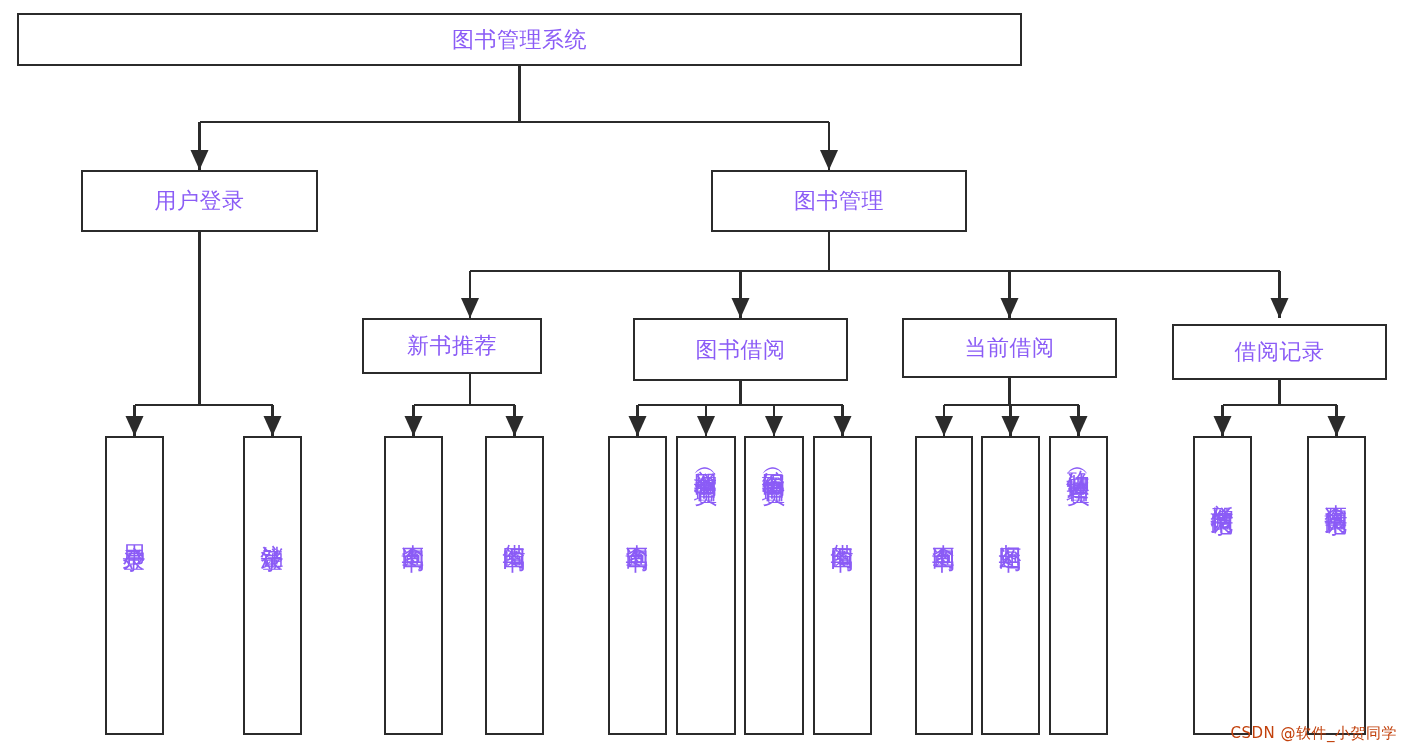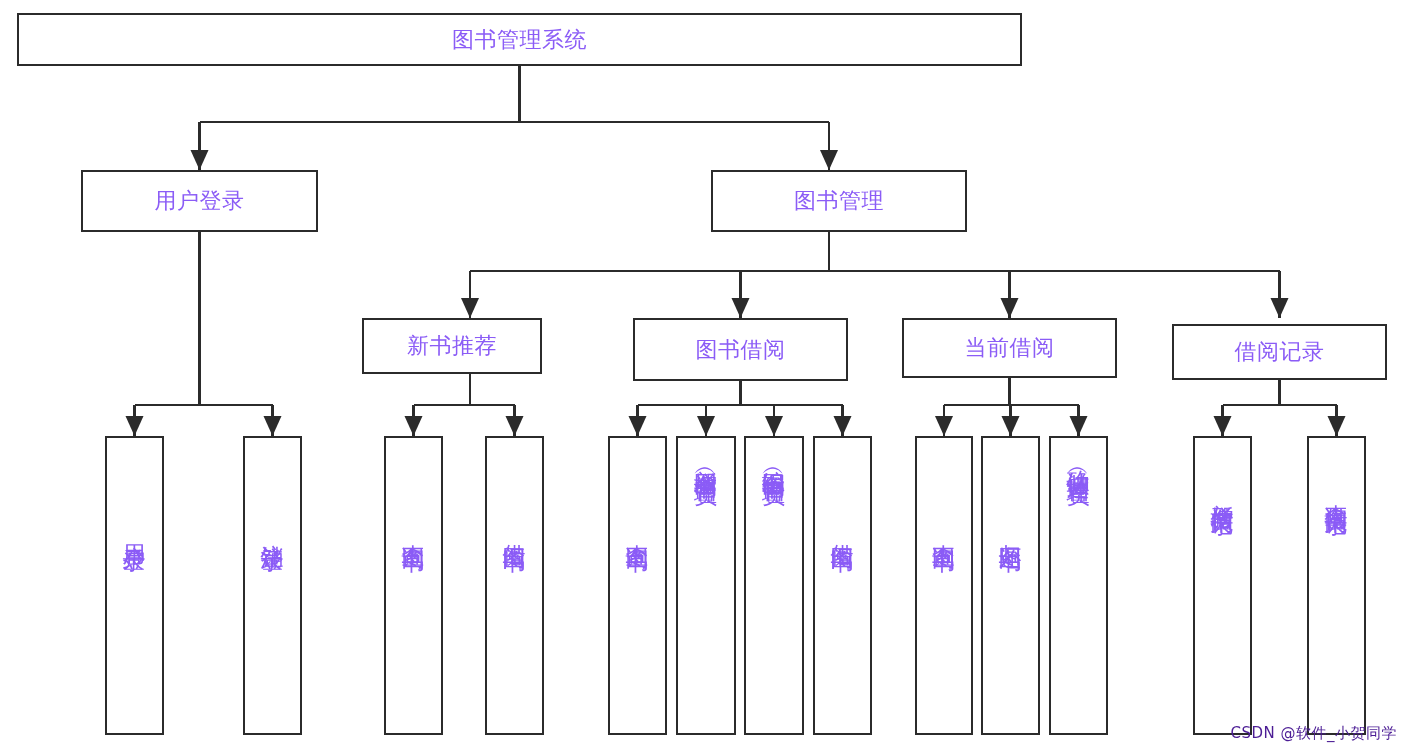--- a/index.html
+++ b/index.html
@@ -63,21 +63,21 @@
     padding-top: 0px;
   }
   .node.vertical.medium .node-label {
     padding-top: 34px;
   }
   #watermark {
     position: absolute;
     right: 8px;
     bottom: 4px;
     font-size: 15px;
-    color: #4c1d95;
+    color: #c2410c;
     letter-spacing: 0.5px;
     white-space: nowrap;
   }
 </style>
 </head>
 <body>
 
 <div id="diagram-root">
 
   <svg id="edges" viewBox="0 0 1405 747" xmlns="http://www.w3.org/2000/svg">

